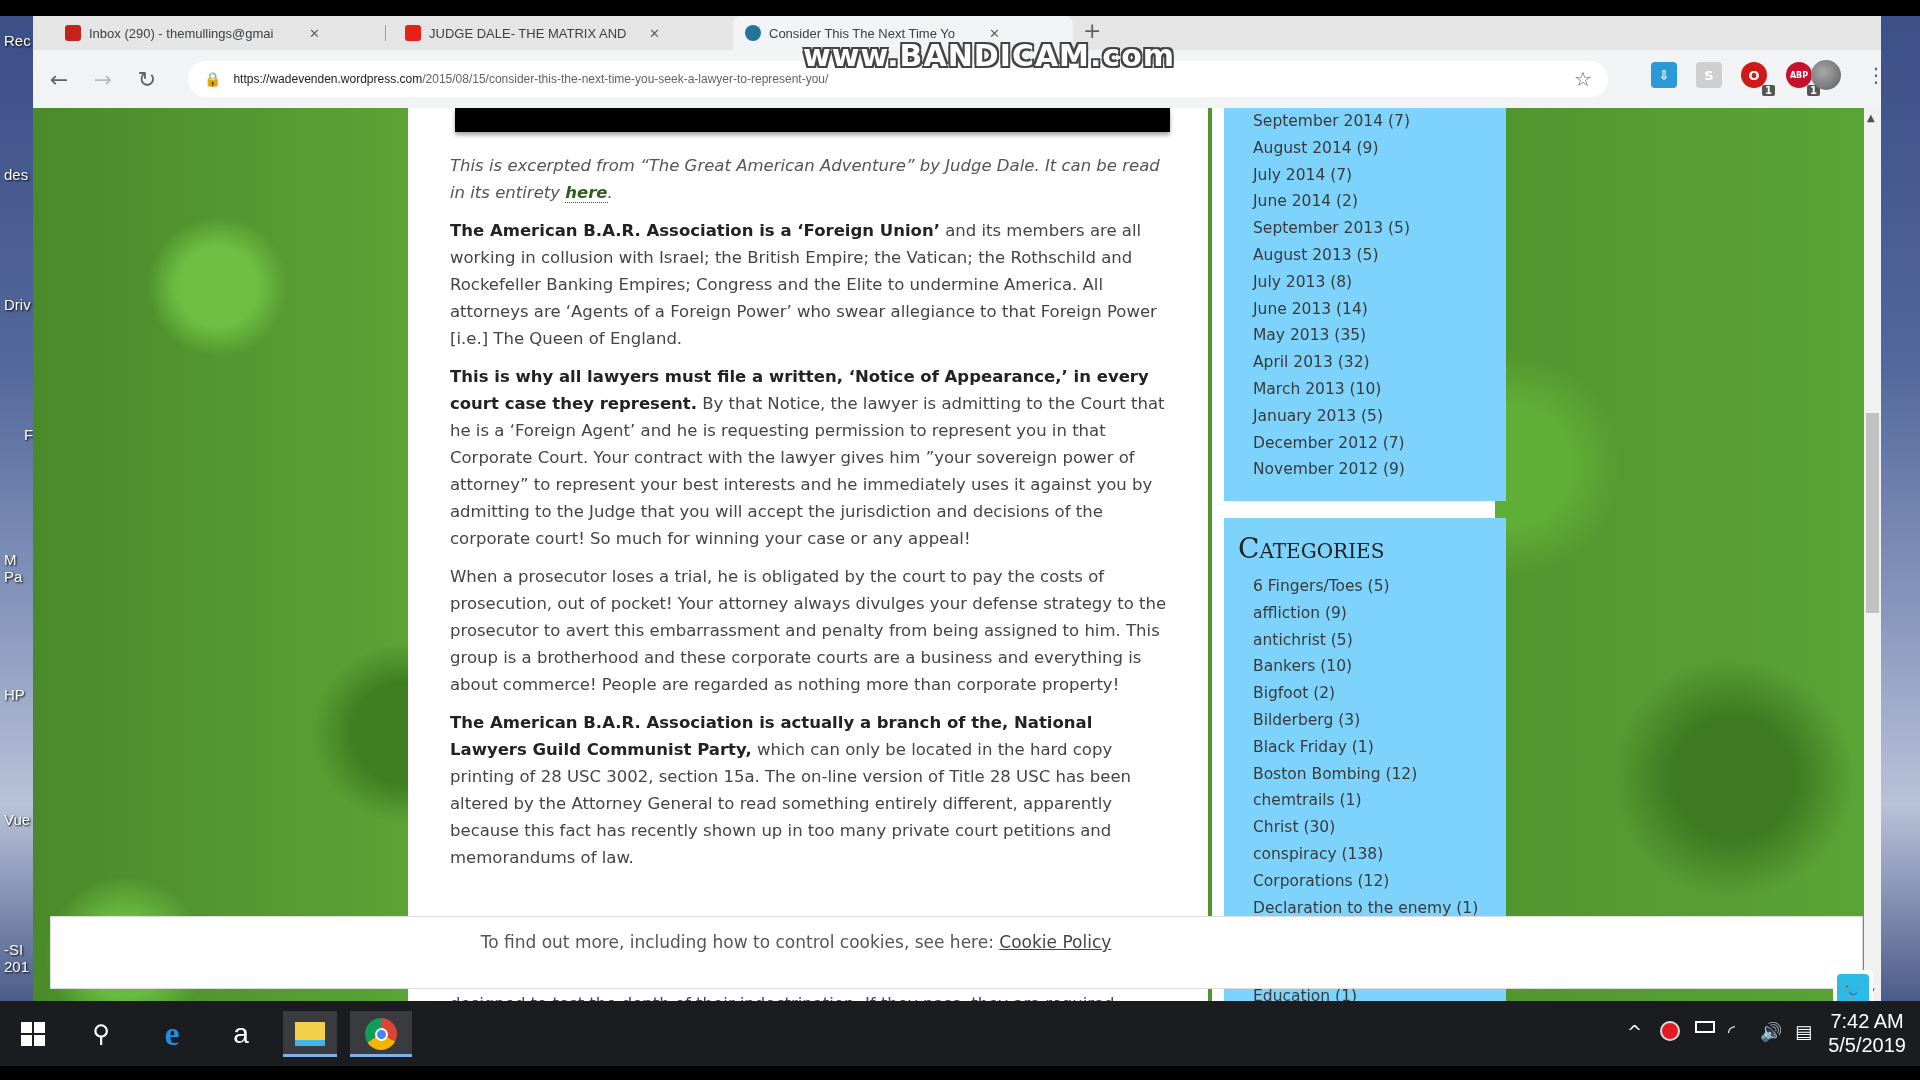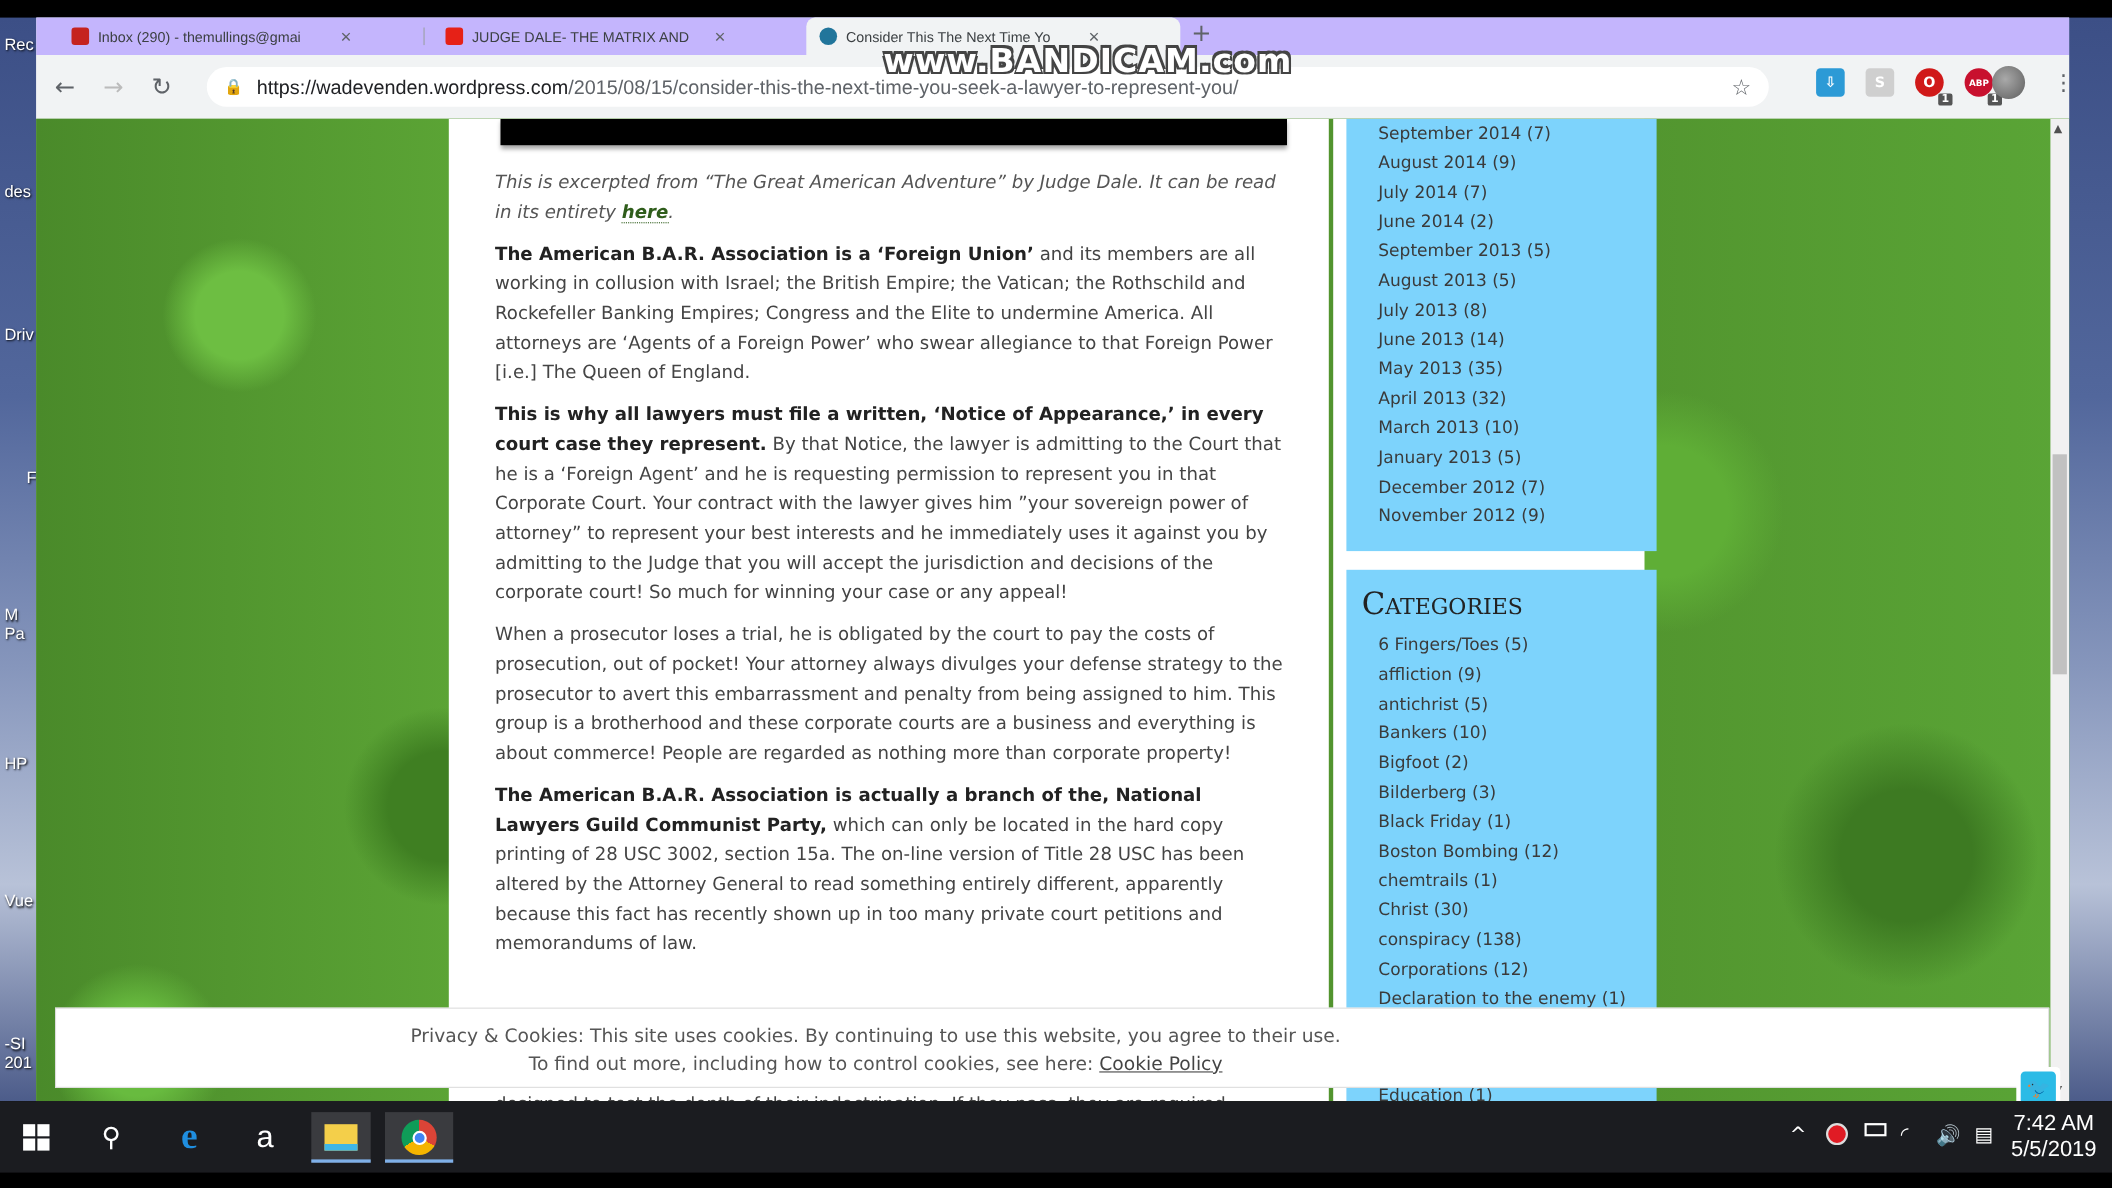--- a/index.html
+++ b/index.html
@@ -6,34 +6,34 @@
   html, body { width: 1920px; height: 1080px; overflow: hidden; background: #000; font-family: "DejaVu Sans", sans-serif; }
   .screen { position: relative; width: 1920px; height: 1080px; background: #000; }
 
   
   .desktop { position: absolute; left: 0; top: 16px; width: 1920px; height: 985px;
     background: linear-gradient(180deg, #3c4f86 0%, #52679c 35%, #8696bc 60%, #b8c2d8 80%, #4c5c8a 100%); }
   .desk-icon-label { position: absolute; left: 4px; color: #fff; font-size: 15px; font-family: "Liberation Sans", sans-serif; text-shadow: 1px 1px 2px #000; }
 
   
   .browser { position: absolute; left: 33px; top: 16px; width: 1848px; height: 985px; background: #fff; }
-  .tabstrip { position: absolute; left: 0; top: 0; width: 100%; height: 34px; background: #c4b5fd; }
+  .tabstrip { position: absolute; left: 0; top: 0; width: 100%; height: 34px; background: #e5e5e5; }
   .tab { position: absolute; top: 0; height: 34px; display: flex; align-items: center; padding: 0 12px; font-size: 13px; color: #3c4043; font-family: "Liberation Sans", sans-serif; }
   .tab.active { background: #f1f3f4; border-radius: 8px 8px 0 0; }
   .tab .fav { width: 16px; height: 16px; margin-right: 8px; border-radius: 3px; flex: none; }
   .tab .title { white-space: nowrap; overflow: hidden; width: 210px; }
   .tab .x { margin-left: 10px; font-size: 13px; color: #5f6368; }
   .tab-sep { position: absolute; top: 9px; width: 1px; height: 16px; background: #9aa0a6; }
   .newtab { position: absolute; top: 2px; left: 1050px; font-size: 22px; color: #5f6368; }
 
   .toolbar { position: absolute; left: 0; top: 34px; width: 100%; height: 58px; background: #f1f3f4; display: flex; align-items: center; }
   .navbtn { width: 36px; height: 36px; display: flex; align-items: center; justify-content: center; font-size: 22px; color: #5f6368; margin-left: 8px; }
   .omnibox { position: absolute; left: 155px; top: 11px; width: 1420px; height: 36px; background: #fff; border-radius: 18px; display: flex; align-items: center; padding-left: 16px; }
   .omnibox .lock { font-size: 14px; color: #5f6368; margin-right: 12px; }
-  .omnibox .url { font-size: 18px; color: #202124; font-family: "Liberation Sans", sans-serif; }
+  .omnibox .url { font-size: 12px; color: #202124; font-family: "Liberation Sans", sans-serif; }
   .omnibox .url .path { color: #5f6368; }
   .omnibox .star { position: absolute; right: 16px; top: 6px; font-size: 20px; color: #5f6368; }
   .ext { position: absolute; top: 12px; width: 26px; height: 26px; border-radius: 4px; display: flex; align-items: center; justify-content: center; font-size: 13px; color: #fff; font-weight: bold; }
   .badge { position: absolute; right: -8px; bottom: -8px; background: #555; color: #fff; font-size: 10px; padding: 0 3px; border-radius: 2px; }
   .avatar { position: absolute; top: 10px; left: 1778px; width: 30px; height: 30px; border-radius: 50%; background: radial-gradient(circle at 40% 40%, #a9a9a9, #5d5d5d); }
   .menu-dots { position: absolute; top: 12px; left: 1833px; font-size: 20px; color: #5f6368; line-height: 26px; }
 
   .bandicam { position: absolute; left: 770px; top: 22px; font-family: "DejaVu Sans", sans-serif; font-weight: bold; font-size: 30px; color: #fff; letter-spacing: 1px;
     text-shadow: -2px -2px 0 #444, 2px -2px 0 #444, -2px 2px 0 #444, 2px 2px 0 #444; z-index: 50; }
 
@@ -211,21 +211,20 @@
       </div>
 
       <div class="scrollbar">
         <span class="scroll-up" style="top:4px">▲</span>
         <div class="scroll-thumb"></div>
         <span class="scroll-down" style="bottom:4px">▼</span>
       </div>
 
       <div class="cookie-bar">
         <div class="cookie-text">
-          <div>Privacy &amp; Cookies: This site uses cookies. By continuing to use this website, you agree to their use.</div>
           <div><span>To find out more, including how to control cookies, see here: </span><a>Cookie Policy</a></div>
         </div>
       </div>
 
       <div class="twitter-btn" style="top:862px">
           <span>🐦</span>
         </div>
 
     </div>
   </div>

